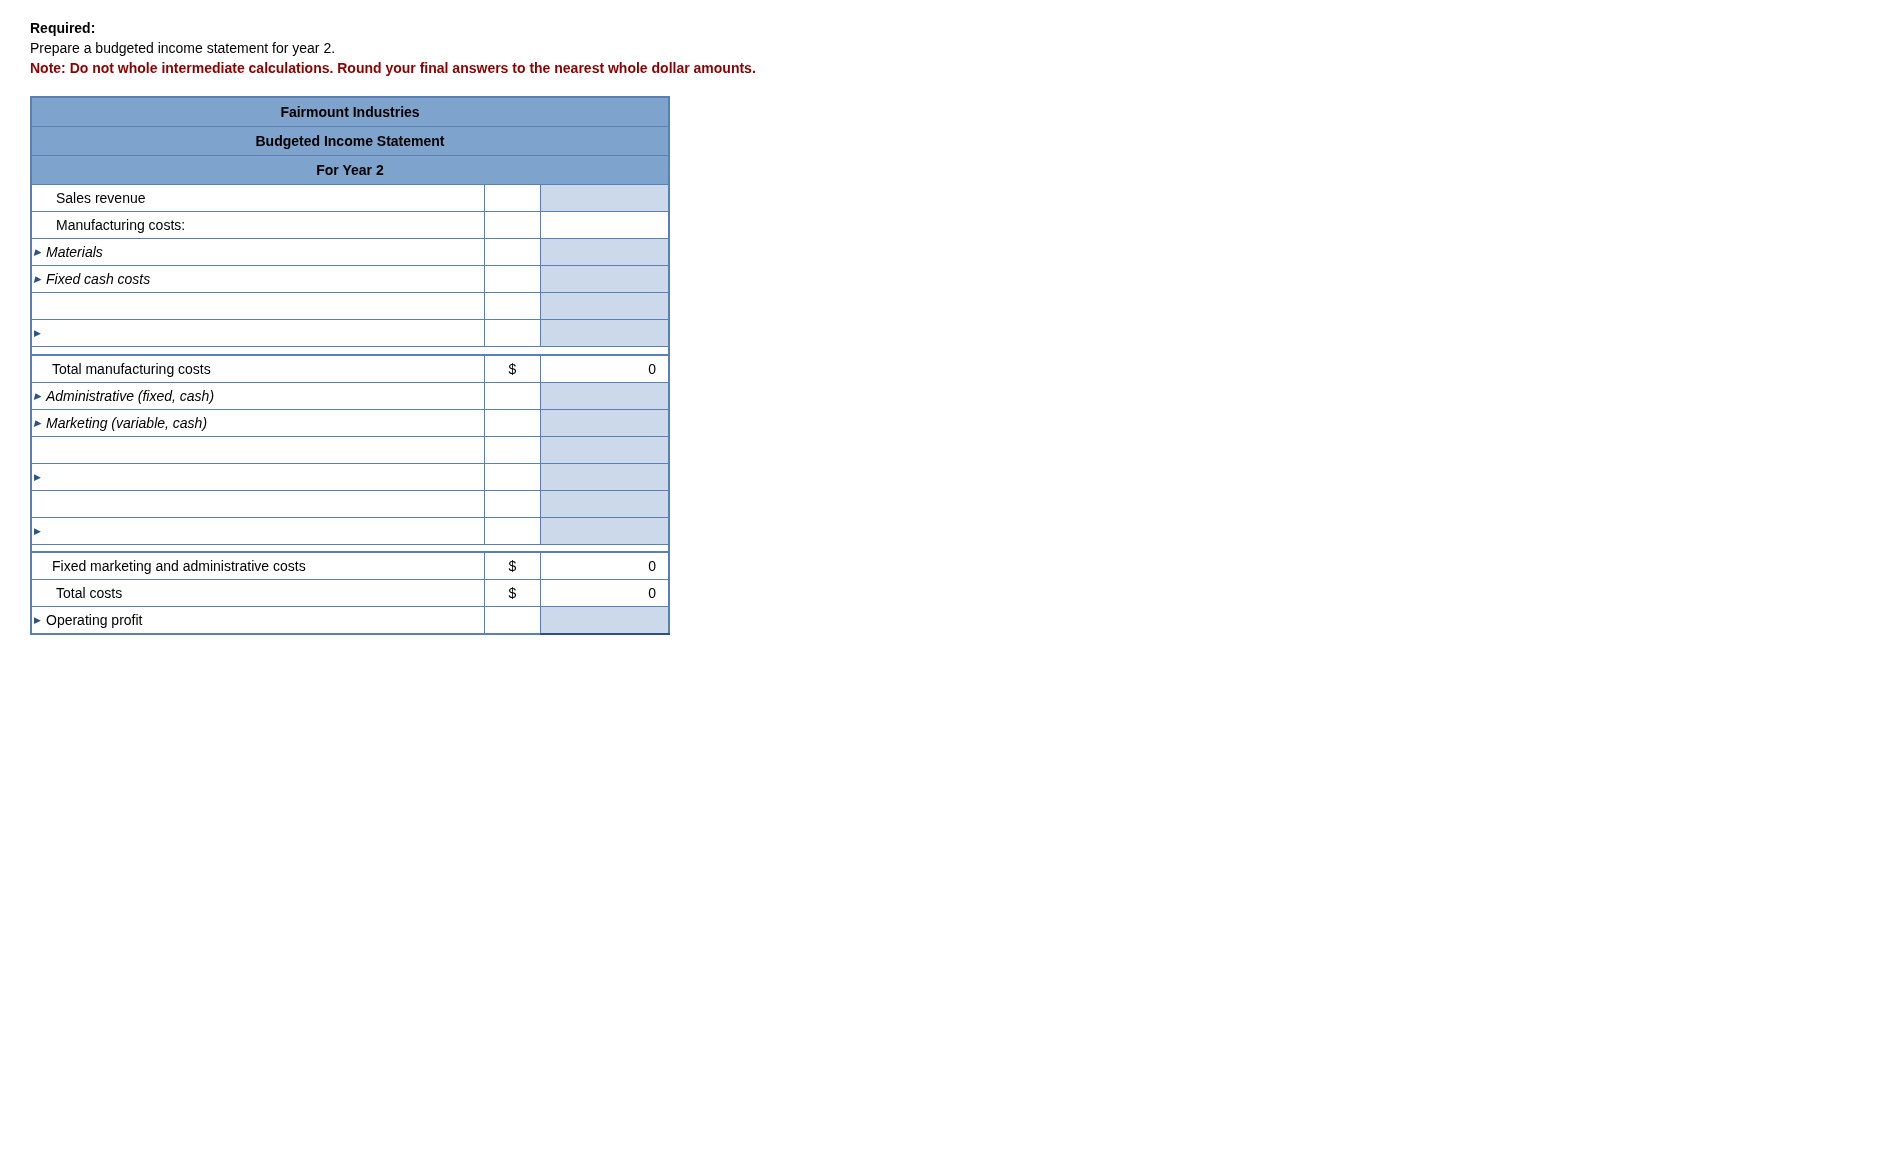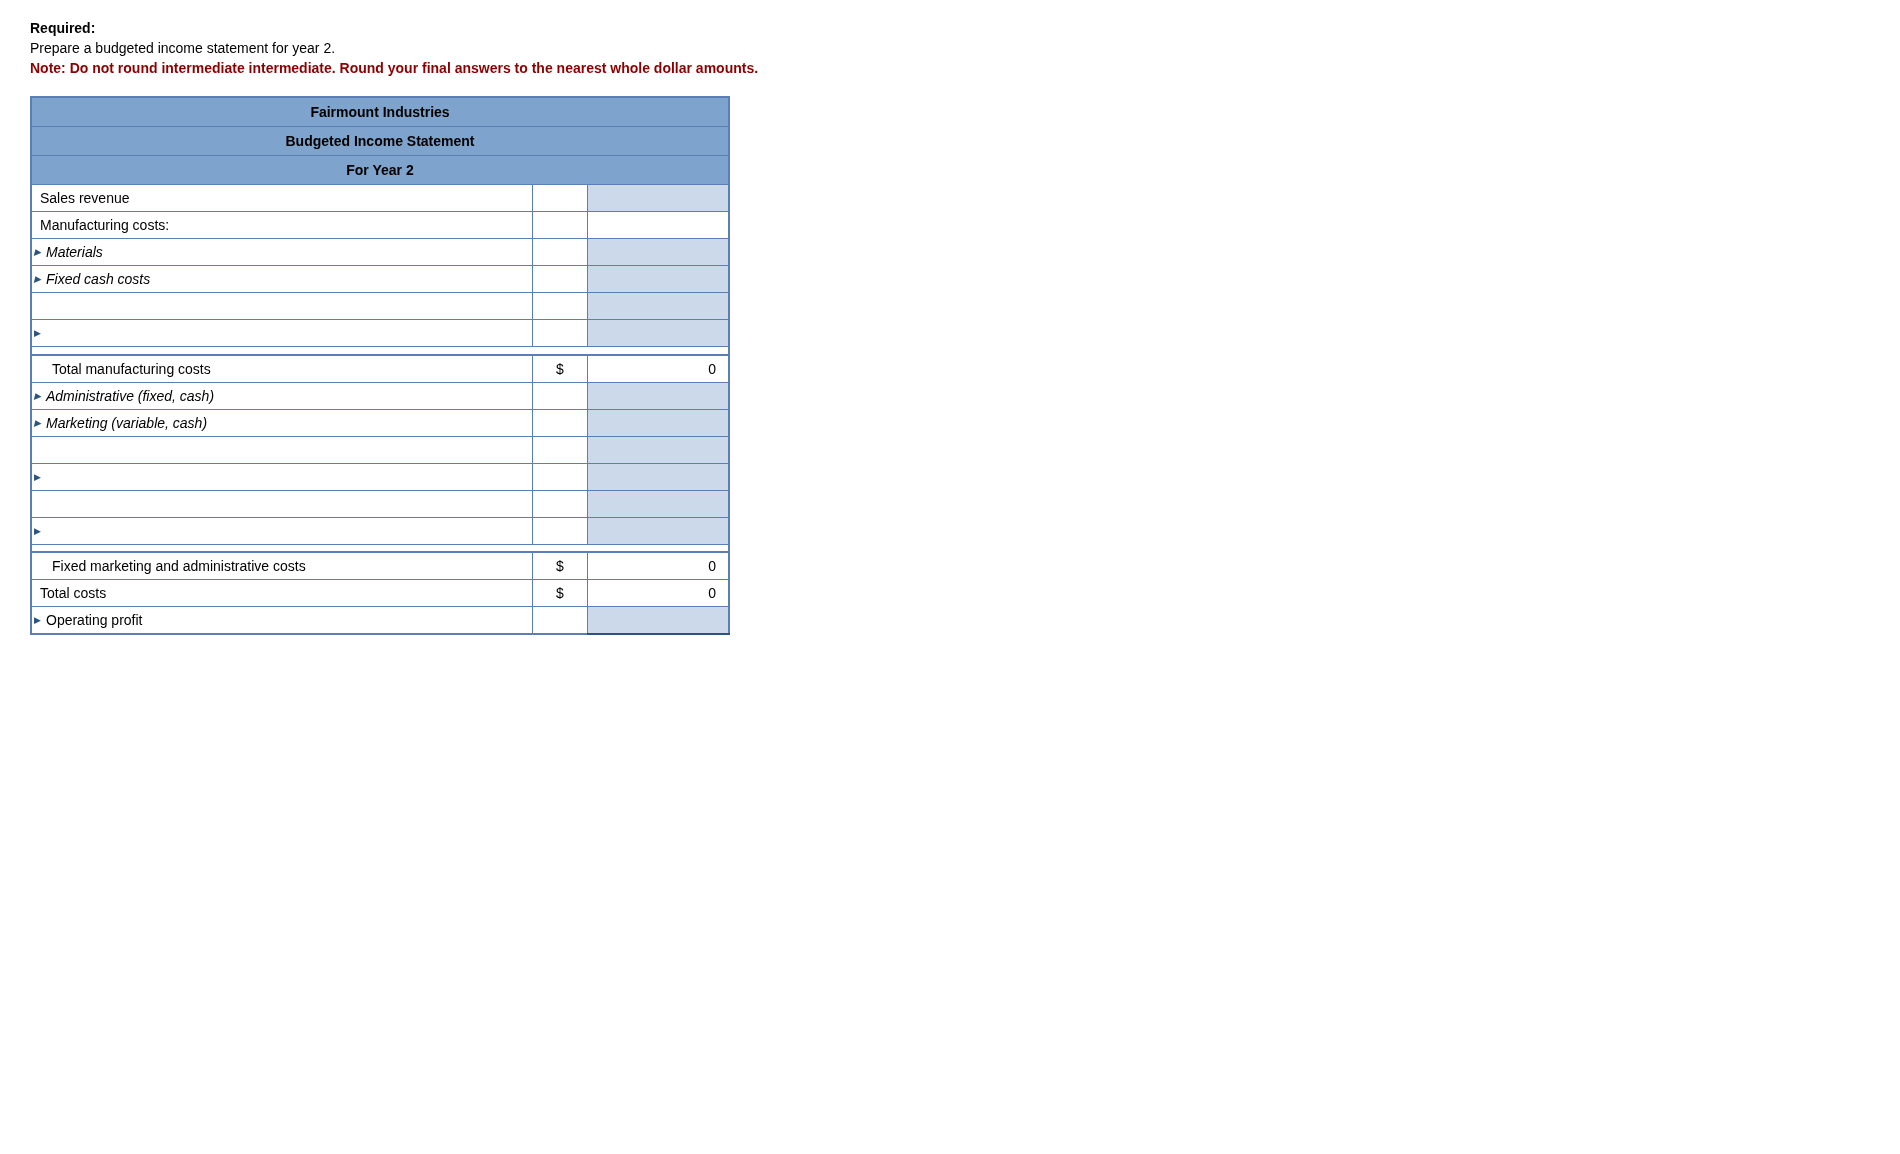--- a/index.html
+++ b/index.html
@@ -19,39 +19,39 @@
     }
     .required-body {
       margin-bottom: 4px;
     }
     .required-note {
       color: #8B0000;
       font-weight: bold;
     }
     .table-wrapper {
       margin-top: 20px;
-      width: 700px;
+      width: 640px;
     }
     table {
       border-collapse: collapse;
       width: 100%;
       border: 2px solid #5b7eb5;
     }
     .header-row {
       background-color: #7ea3cc;
     }
     .header-row td {
       text-align: center;
       font-weight: bold;
       padding: 6px 8px;
       border: 1px solid #5b7eb5;
       color: #000;
     }
     .data-row td {
-      padding: 5px 8px;
+      padding: 5px 24px;
       border: 1px solid #5b7eb5;
       color: #000;
     }
     .data-row td.label-cell {
       width: 460px;
     }
     .data-row td.dollar-cell {
       width: 50px;
       text-align: center;
     }
@@ -93,21 +93,21 @@
       font-size: 9px;
       color: #2c5282;
     }
   </style>
 </head>
 <body>
 
 <div class="required-section">
   <div class="required-title">Required:</div>
   <div class="required-body">Prepare a budgeted income statement for year 2.</div>
-  <div class="required-note">Note: Do not round intermediate intermediate. Round your final answers to the nearest whole dollar amounts.</div>
+  <div class="required-note">Note: Do not whole intermediate calculations. Round your final answers to the nearest whole dollar amounts.</div>
 </div>
 
 <div class="table-wrapper">
   <table>
 
     <tbody>
         <tr class="header-row">
       <td colspan="3">Fairmount Industries</td>
     </tr>
     <tr class="header-row">

